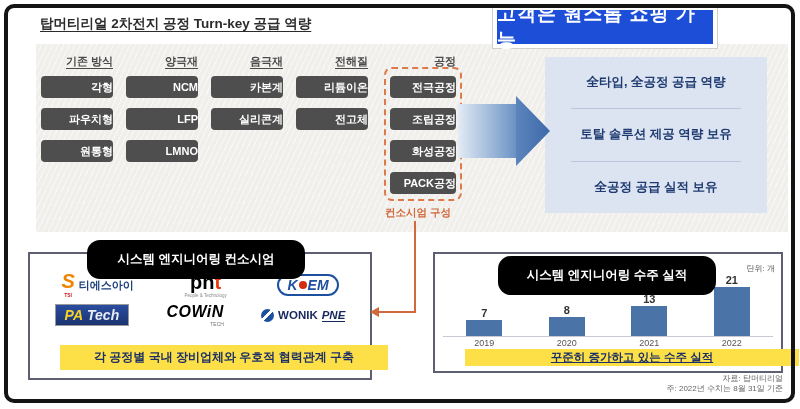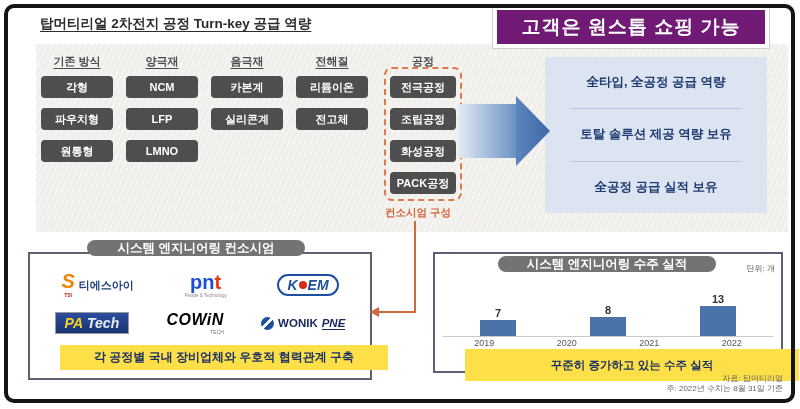--- a/index.html
+++ b/index.html
@@ -10,26 +10,26 @@
            border:4px solid #141414; border-radius:10px; pointer-events:none; z-index:50; }
 
   .title { position:absolute; left:40px; top:15px; font-size:13.5px; font-weight:800;
            color:#2b2b2b; text-decoration:underline; text-underline-offset:3px; z-index:5; }
 
   .gray-panel { position:absolute; left:36px; top:44px; width:752px; height:188px;
                 background-color:#f1efec;
                 background-image:repeating-linear-gradient(115deg, rgba(255,255,255,.55) 0px,
                   rgba(255,255,255,.55) 1px, transparent 1px, transparent 5px); z-index:1; }
 
-  .banner { position:absolute; left:497px; top:10px; width:268px; height:34px;
-            background:#701a75; color:#fff; font-size:19px; font-weight:800;
+  .banner { position:absolute; left:497px; top:10px; width:216px; height:34px;
+            background:#1d4ed8; color:#fff; font-size:19px; font-weight:800;
             display:flex; align-items:center; justify-content:center; letter-spacing:1px;
             box-shadow:0 0 0 4px #ffffff, 0 0 0 5px #cfcfcf; z-index:6; }
 
-  .col { position:absolute; top:54px; width:72px; z-index:4; text-align:center; }
+  .col { position:absolute; top:54px; width:72px; z-index:4; text-align:right; }
   .col-h { font-size:11px; font-weight:700; color:#4a4a4a; height:16px; margin-bottom:6px; }
   .col-h.u { text-decoration:underline; text-underline-offset:3px; }
   .btn { height:22px; line-height:22px; margin-bottom:10px; background:#4e4e4e; color:#fff;
          font-size:11px; font-weight:700; border-radius:4px; }
 
   .dashed-box { position:absolute; left:384px; top:67px; width:78px; height:134px;
                 border:2px dashed #dd7a4a; border-radius:8px; z-index:3; }
   .consortium-caption { position:absolute; left:374px; top:206px; width:88px; text-align:center;
                         color:#d2693c; font-size:10.5px; font-weight:800; z-index:4; }
   .conn-v { position:absolute; left:414px; top:221px; width:2px; height:91px; background:#d2693c; z-index:4; }
@@ -46,54 +46,54 @@
 
   .benefit-panel { position:absolute; left:545px; top:57px; width:222px; height:156px;
                    background:#dce4f1; z-index:3; display:flex; flex-direction:column; }
   .benefit { flex:1; display:flex; align-items:center; justify-content:center;
              color:#1e3a70; font-size:12.5px; font-weight:800; }
   .benefit-sep { height:1px; background:#b9c6dc; margin:0 26px; }
 
   .panel-box { position:absolute; background:#fff; border:2px solid #5f5f73; z-index:3; }
   .box-left  { left:28px;  top:252px; width:344px; height:128px; }
   .box-right { left:433px; top:252px; width:350px; height:121px; }
-  .pill { position:absolute; height:16px; background:#737373; border-radius:13px; color:#fff;
+  .pill { position:absolute; height:39px; background:#000000; border-radius:13px; color:#fff;
           font-size:12.5px; font-weight:800; display:flex; align-items:center; justify-content:center;
           z-index:5;text-align:right; }
   .pill-left  { left:87px;  top:240px; width:218px; }
   .pill-right { left:498px; top:256px; width:218px; }
 
   .logo-row { position:absolute; left:36px; width:328px; height:34px; display:flex;
               align-items:center; justify-content:space-around; z-index:4; }
   .logo { display:flex; align-items:center; gap:4px; }
   .tsi-mark { color:#f08300; font-size:20px; font-weight:900; font-style:italic; line-height:18px; }
   .tsi-sub { font-size:5px; color:#c22; font-weight:700; display:block; text-align:center; }
   .tsi-name { color:#1c3f7a; font-size:11px; font-weight:800; }
   .pnt-main { font-size:20px; font-weight:900; line-height:18px; }
-  .pnt-green { color:#1d4ed8; } .pnt-red { color:#e8380d; }
+  .pnt-green { color:#000000; } .pnt-red { color:#e8380d; }
   .pnt-sub { font-size:4.5px; color:#888; display:block; text-align:center; }
   .koem { border:2.5px solid #1e50a0; border-radius:14px; padding:1px 8px; display:flex;
           align-items:center; gap:1px; background:#fff; }
   .koem-txt { color:#1e50a0; font-size:14px; font-weight:900; font-style:italic; }
   .koem-dot { width:8px; height:8px; border-radius:50%; background:#d42e12; display:inline-block; }
   .patech { background:linear-gradient(#2b4da0,#1a3470); border:1px solid #999; padding:2px 9px;
             font-size:14px; font-weight:800; font-style:italic; }
   .patech .pa { color:#f5d327; } .patech .tech { color:#e8ecf5; }
   .cowin-main { color:#000000; font-size:16px; font-weight:900; font-style:italic; letter-spacing:.5px; }
   .cowin-sub { font-size:5px; color:#777; display:block; text-align:right; font-style:normal; }
   .wonik-circle { width:13px; height:13px; border-radius:50%; display:inline-block;
                   background:linear-gradient(135deg,#1e50a0 42%, #fff 42%, #fff 55%, #1e50a0 55%); }
   .wonik-name { color:#16275c; font-size:11.5px; font-weight:800; }
   .wonik-pne { color:#16275c; font-size:11.5px; font-weight:800; font-style:italic;
                border-bottom:1.5px solid #16275c; }
 
   .strip { position:absolute; background:#fde047; color:#1c2f66; font-weight:800; z-index:4;
            display:flex; align-items:center; justify-content:center;margin-left:24px; }
   .strip-left  { left:36px;  top:345px; width:328px; height:25px; font-size:12px; }
-  .strip-right { left:441px; top:349px; width:334px; height:32px; font-size:11.5px; }
+  .strip-right { left:441px; top:349px; width:334px; height:17px; font-size:11.5px;text-decoration:underline; }
 
   .unit { position:absolute; left:690px; top:263px; width:85px; text-align:right;
           font-size:8px; color:#555; z-index:4; }
 
   .chart { position:absolute; left:443px; top:274px; width:330px; z-index:4; }
   .bars { display:flex; align-items:flex-end; justify-content:space-around; height:62px; }
   .bar-group { display:flex; flex-direction:column; align-items:center; justify-content:flex-end; width:70px; }
   .bar-value { font-size:11px; font-weight:800; color:#333; margin-bottom:1px; }
   .bar { width:36px; background:#4a74a8; }
   .axis-line { height:1px; background:#c9c9d4; }
@@ -183,21 +183,21 @@
         <span class="pnt-sub">People &amp; Technology</span>
       </span>
     </div>
     <div class="logo koem">
       <span class="koem-txt">K</span>
       <span class="koem-dot"></span>
       <span class="koem-txt">EM</span>
     </div>
   </div>
 
-  <div class="logo-row" style="top:306px">
+  <div class="logo-row" style="top:298px">
     <div class="logo patech">
       <span class="pa">PA</span>
         <span class="tech">Tech</span>
     </div>
     <div class="logo">
       <span style="text-align:right">
         <span class="cowin-main">COWiN</span>
         <span class="cowin-sub">TECH</span>
       </span>
     </div>
@@ -220,20 +220,24 @@
           <div class="bar-value">7</div>
           <div class="bar" style="height: 16px;"></div>
         </div>
         <div class="bar-group">
           <div class="bar-value">8</div>
           <div class="bar" style="height: 19px;"></div>
         </div>
         <div class="bar-group">
           <div class="bar-value">13</div>
           <div class="bar" style="height: 30px;"></div>
+        </div>
+        <div class="bar-group">
+          <div class="bar-value">21</div>
+          <div class="bar" style="height: 49px;"></div>
         </div>
       </div>
     <div class="axis-line"></div>
     <div class="xlabels">
         <div class="xlabel">2019</div>
         <div class="xlabel">2020</div>
         <div class="xlabel">2021</div>
         <div class="xlabel">2022</div>
       </div>
   </div>

